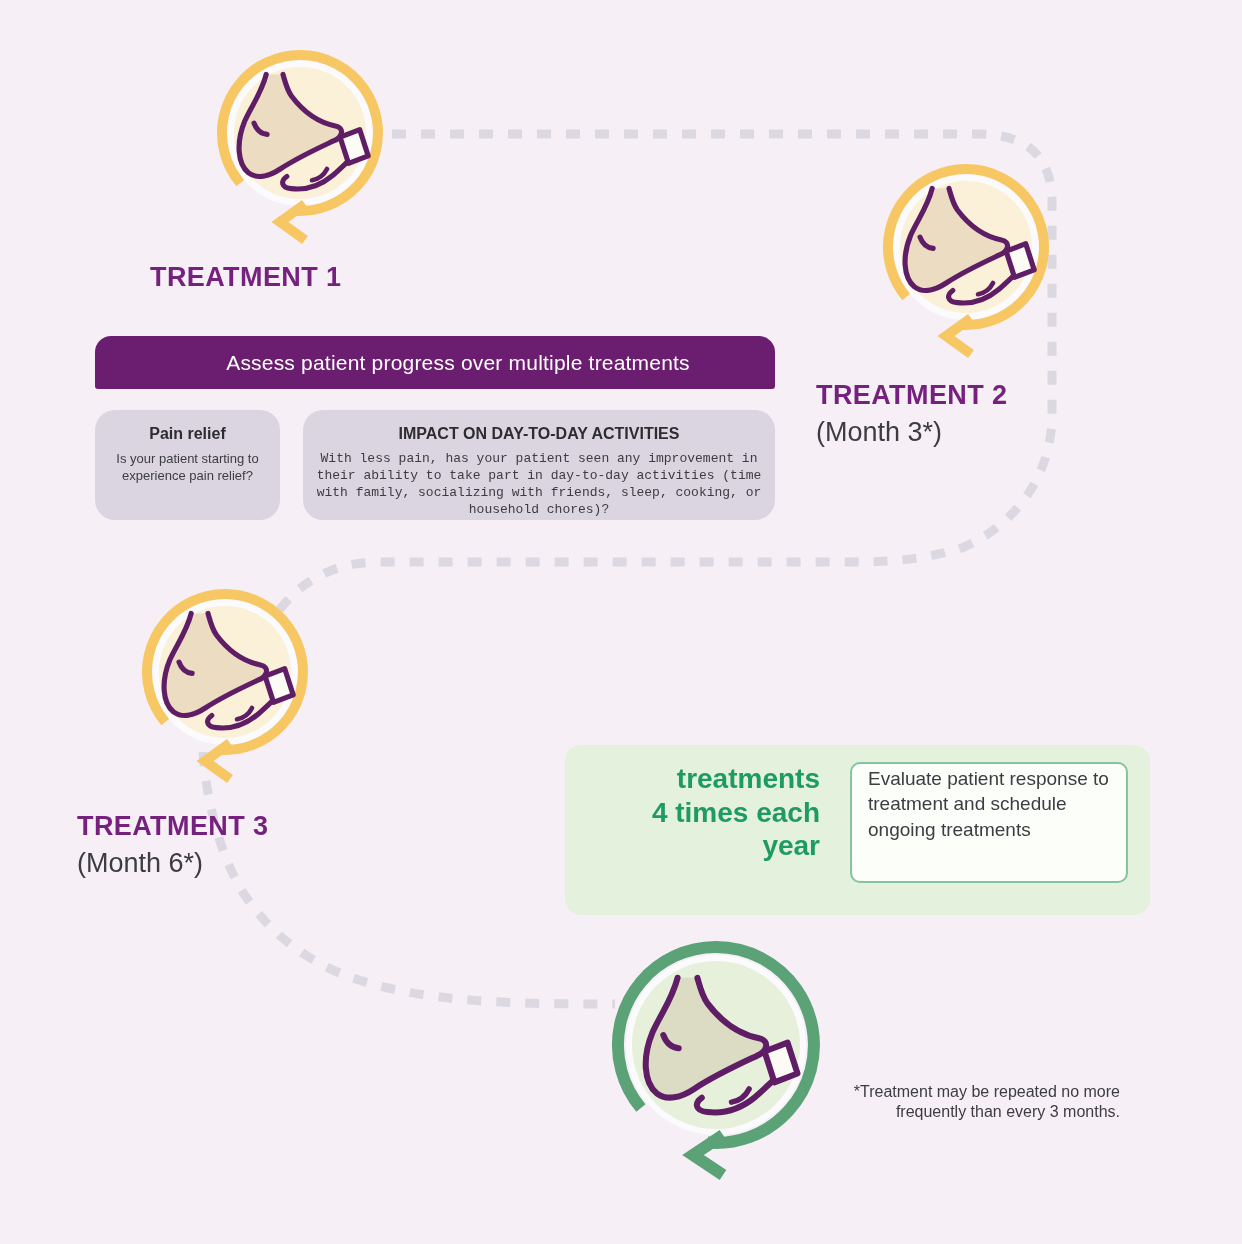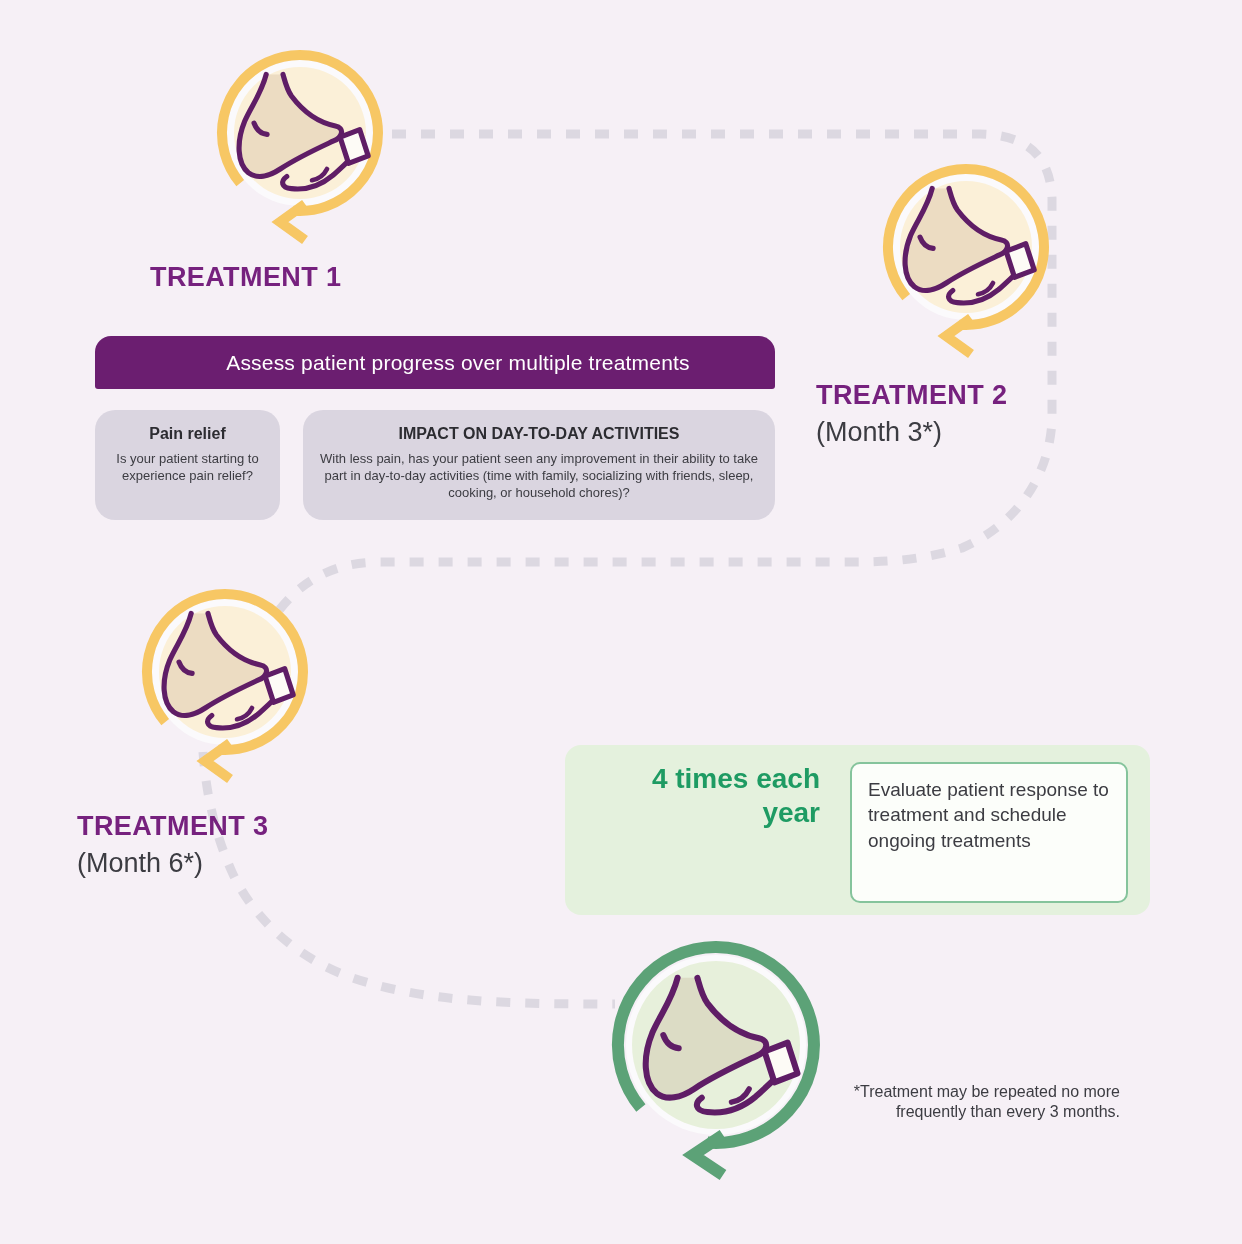--- a/index.html
+++ b/index.html
@@ -25,28 +25,28 @@
   .header-bar{position:absolute;left:95px;top:336px;width:680px;height:53px;z-index:3;
     background:var(--header-bg);color:var(--header-text);border-radius:16px 16px 3px 3px;
     display:flex;align-items:center;justify-content:center;font-size:21px;font-weight:500;letter-spacing:.2px;padding-left:46px;}
   .gray-card{position:absolute;top:410px;height:110px;z-index:3;background:var(--gray-card-bg);
     border-radius:20px;text-align:center;color:var(--dark-text);}
   .gray-card .g-title{font-weight:700;font-size:16px;color:#2C2C31;margin:15px 6px 7px;}
   .gray-card .g-body{font-size:13px;line-height:1.32;}
   .card-pain{left:95px;width:185px;}
   .card-pain .g-body{padding:0 10px;}
   .card-impact{left:303px;width:472px;}
-  .card-impact .g-body{padding:0 8px;}
+  .card-impact .g-body{padding:0 8px;font-family:Liberation Mono, monospace;}
   .green-panel{position:absolute;left:565px;top:745px;width:585px;height:170px;z-index:1;
     background:var(--green-panel-bg);border-radius:16px;}
   .green-heading{position:absolute;left:575px;top:762px;width:245px;z-index:3;text-align:right;
     color:var(--green-text);font-size:28px;font-weight:700;line-height:1.2;}
-  .white-card{position:absolute;left:850px;top:762px;width:278px;height:141px;z-index:3;
+  .white-card{position:absolute;left:850px;top:762px;width:278px;height:121px;z-index:3;
     background:var(--card-bg);border:2px solid var(--card-border);border-radius:10px;
-    color:var(--dark-text);font-size:19px;line-height:1.33;padding:13px 16px;}
+    color:var(--dark-text);font-size:19px;line-height:1.33;padding:2px 16px;}
   .footnote{position:absolute;left:800px;top:1082px;width:320px;z-index:3;text-align:right;
     color:var(--dark-text);font-size:16px;line-height:1.25;}
 </style>
 </head>
 <body>
 
 <div class="canvas">
 
   <svg width="0" height="0" style="position:absolute" aria-hidden="true">
     <defs>
@@ -121,20 +121,21 @@
     <div class="g-body">Is your patient starting to experience pain relief?</div>
   </div>
 
   <div class="gray-card card-impact">
     <div class="g-title">IMPACT ON DAY-TO-DAY ACTIVITIES</div>
     <div class="g-body">With less pain, has your patient seen any improvement in their ability to take part in day-to-day activities (time with family, socializing with friends, sleep, cooking, or household chores)?</div>
   </div>
 
   <div class="green-panel"></div>
   <div class="green-heading">
+    <div>treatments</div>
     <div>4 times each</div>
     <div>year</div>
   </div>
   <div class="white-card">Evaluate patient response to treatment and schedule ongoing treatments</div>
 
   <div class="footnote">
     <div>*Treatment may be repeated no more</div>
     <div>frequently than every 3 months.</div>
   </div>
 

